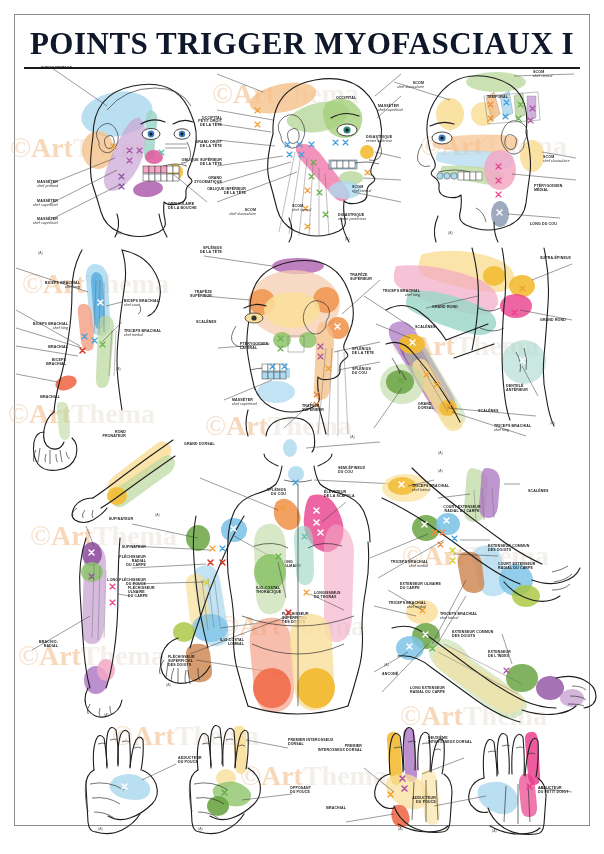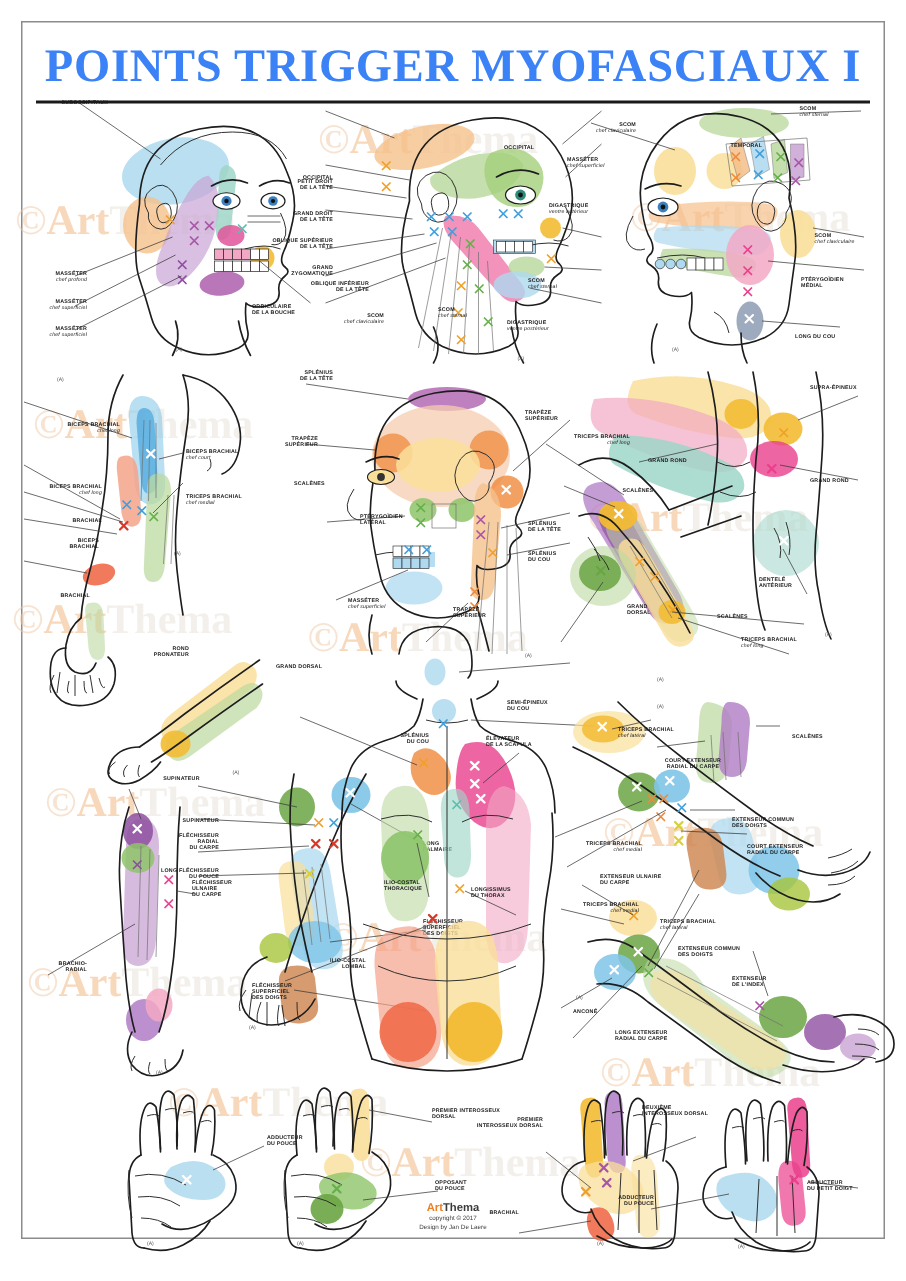--- a/index.html
+++ b/index.html
@@ -17,21 +17,21 @@
   .frame{
     position:absolute;left:14px;top:14px;width:576px;height:812px;
     border:1.2px solid #8b8b8b;box-sizing:border-box;pointer-events:none;
   }
   
   .title-wrap{
     position:absolute;left:0;top:26px;width:604px;text-align:center;
   }
   .title{
     font-family:"Liberation Serif", serif;
-    font-size:31px;font-weight:bold;letter-spacing:.5px;color:#3b82f6;
+    font-size:31px;font-weight:bold;letter-spacing:.5px;color:#0f172a;
     display:inline-block;padding:0 6px 5px 6px;
     border-bottom:2.2px solid #1a1a1a;
     white-space:nowrap;
   }
   
   .wm{
     position:absolute;font-family:"Liberation Serif", serif;
     font-size:28px;font-weight:bold;white-space:nowrap;
     pointer-events:none;user-select:none;opacity:.5;
   }
@@ -930,21 +930,14 @@
     <g class="lead">
           <path d="M-24 86 L28 76"></path>
           <path d="M82 68 L114 72"></path>
         </g>
     <text x="34" y="112" font-size="3.4" fill="#555" font-family="Liberation Sans">(A)</text>
   </svg>
   </div>
   <div class="lbl r" style="left:392px;top:796px;width:44px;"><span>ADDUCTEUR</span><br><span>DU POUCE</span></div>
   <div class="lbl" style="left:538px;top:786px;width:52px;"><span>ABDUCTEUR</span><br><span>DU PETIT DOIGT</span></div>
 
-  <div class="footer">
-    <div class="brand">
-      <span class="a">Art</span><span class="b">Thema</span>
-    </div>
-    <div class="cp">copyright © 2017</div>
-    <div class="cp">Design by Jan De Laere</div>
-  </div>
 
 </div>
 
 </body></html>

